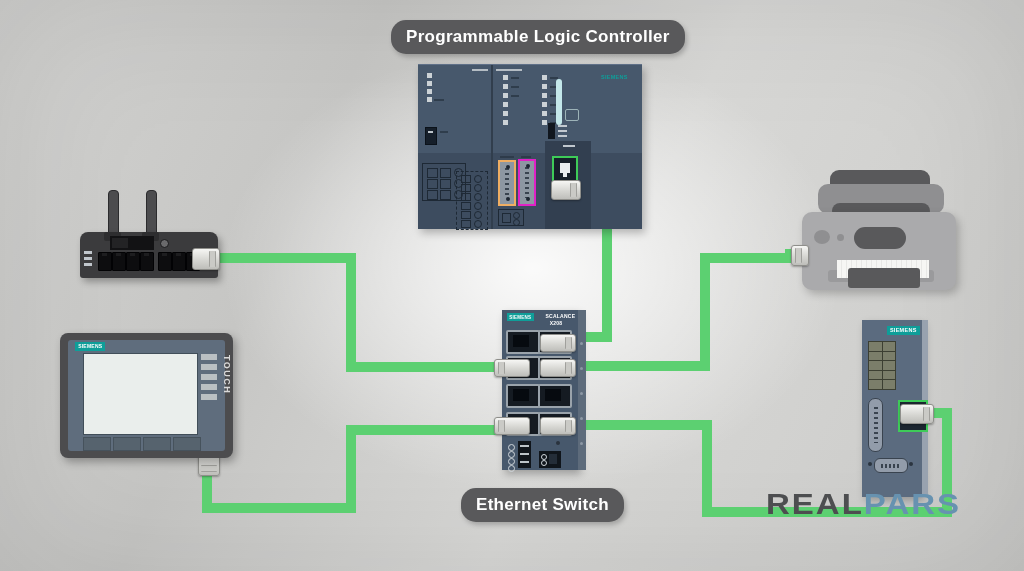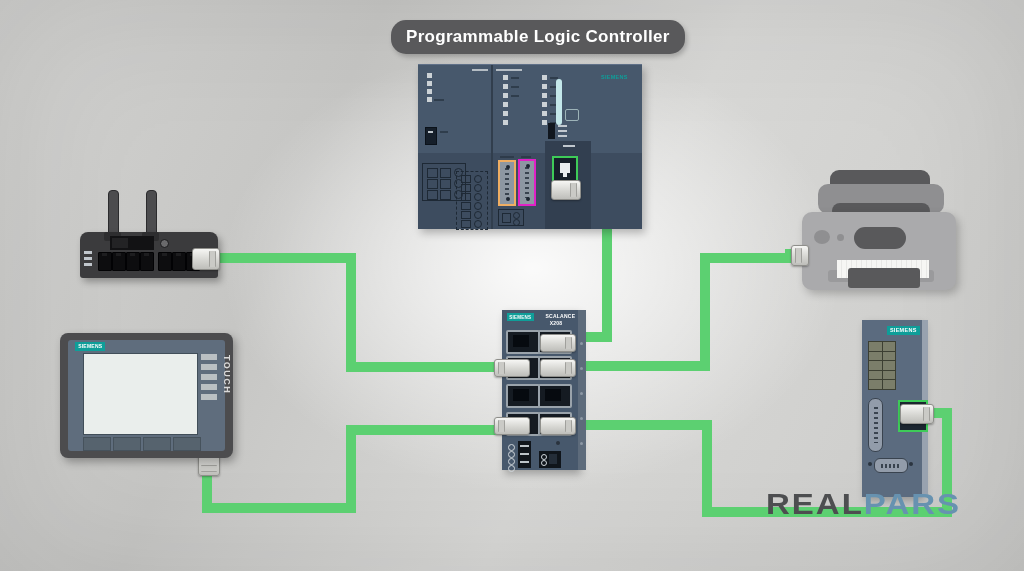--- a/index.html
+++ b/index.html
@@ -342,18 +342,19 @@
       <div style="width:60%;height:4px;background:repeating-linear-gradient(90deg,#39434f 0 2px,transparent 2px 4px);"></div>
     </div>
     <div class="screw" style="left:6px;top:142px;background:#2b3540;"></div>
     <div class="screw" style="left:47px;top:142px;background:#2b3540;"></div>
   </div>
   <div class="plug" style="left:900px;top:404px;width:32px;height:18px;">
       <div class="band r"></div>
     </div>
 
   <div class="caption" style="left:391px;top:20px;">Programmable Logic Controller</div>
+  <div class="caption" style="left:461px;top:488px;">Ethernet Switch</div>
 
   <div id="logo">
     <span class="p1">REAL</span><span class="p2">PARS</span>
   </div>
 
 </div>
 
 </body></html>

